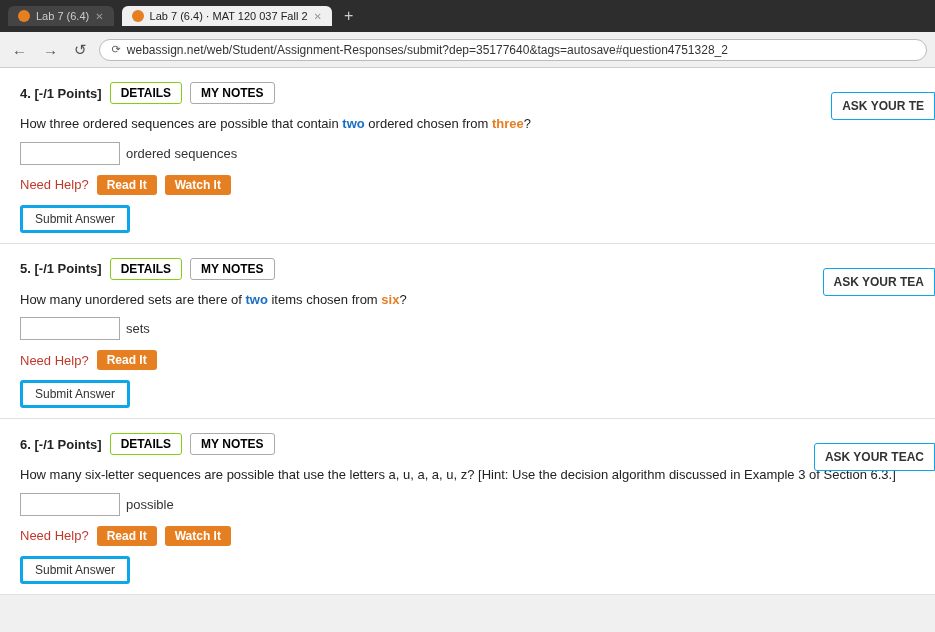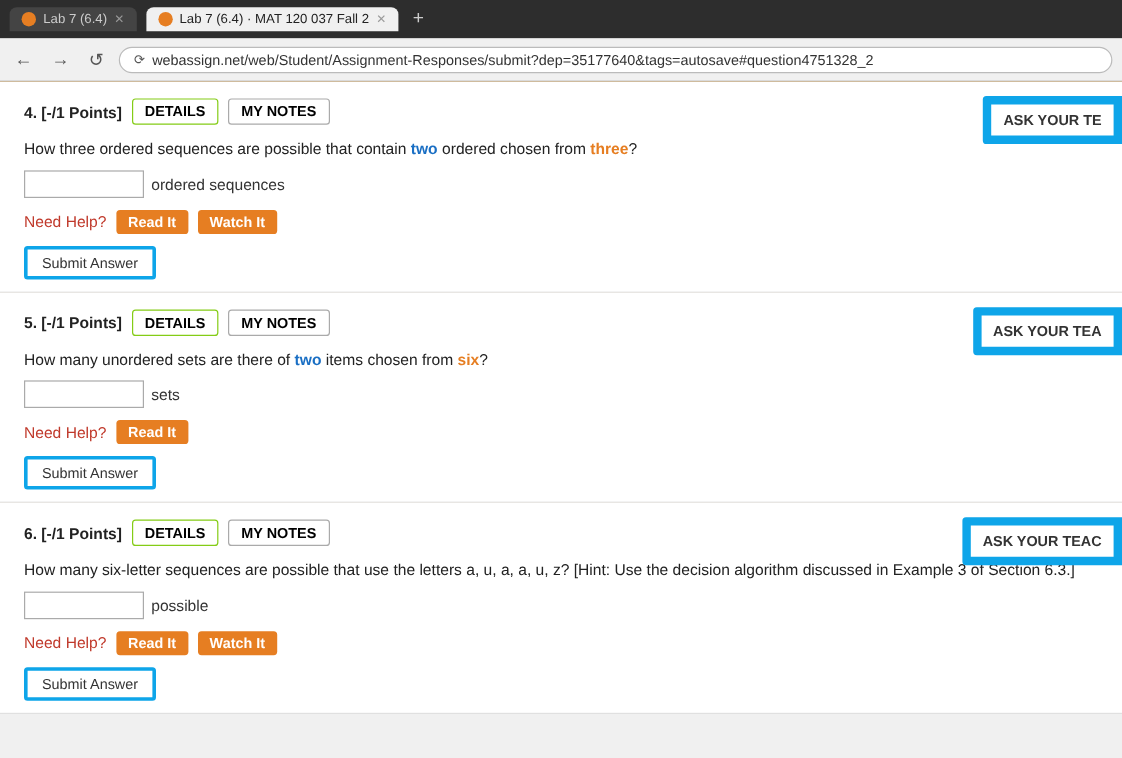--- a/index.html
+++ b/index.html
@@ -83,21 +83,21 @@
       align-items: center;
       gap: 6px;
     }
     .secure-icon {
       color: #555;
       font-size: 11px;
     }
 
     
     .page-content {
-      background: #a16207;
+      background: #a3a3a3;
       padding: 0;
       overflow-y: auto;
     }
 
     
     .question-block {
       padding: 14px 20px 10px 20px;
       border-bottom: 1px solid #e0e0e0;
       background: white;
       position: relative;
@@ -137,23 +137,23 @@
       border-radius: 3px;
       padding: 3px 10px;
       font-size: 12px;
       cursor: pointer;
       font-weight: bold;
     }
 
     .ask-teacher-btn {
       position: absolute;
       right: 0;
-      top: 12px;
-      background: white;
-      border: 7px solid #0ea5e9;
+      top: 24px;
+      background: white;
+      border: 1px solid #0ea5e9;
       border-radius: 3px 0 0 3px;
       padding: 6px 10px;
       font-size: 12px;
       font-weight: bold;
       cursor: pointer;
       color: #333;
     }
 
     .question-text {
       font-size: 13px;

